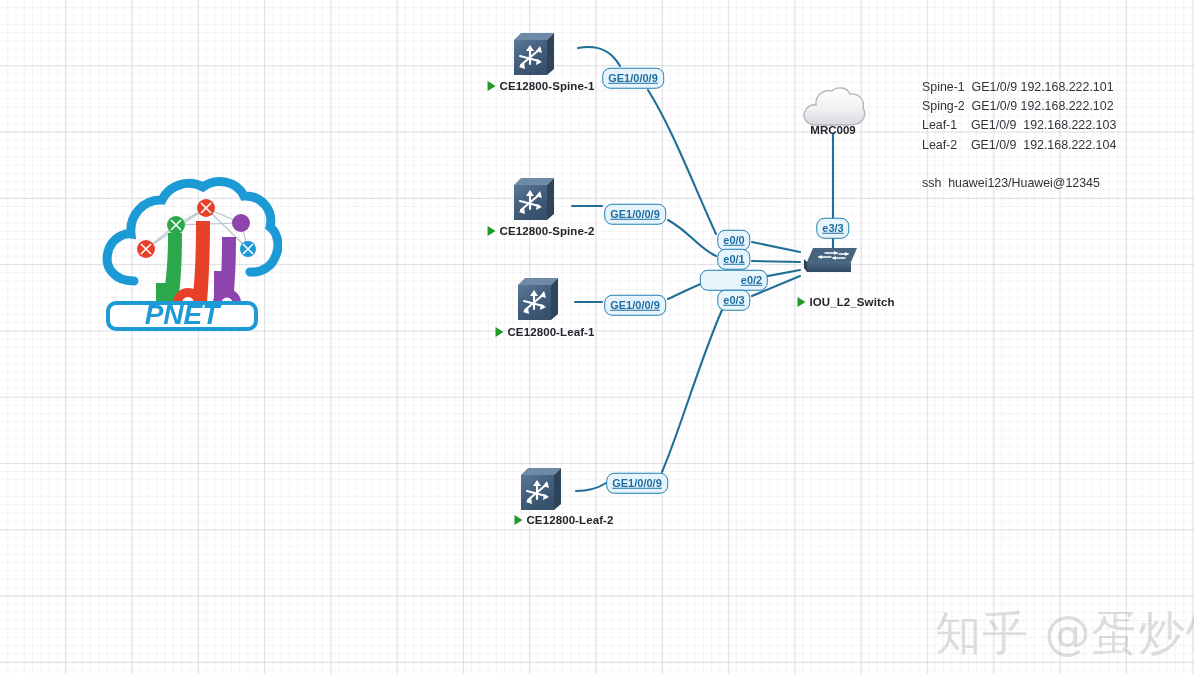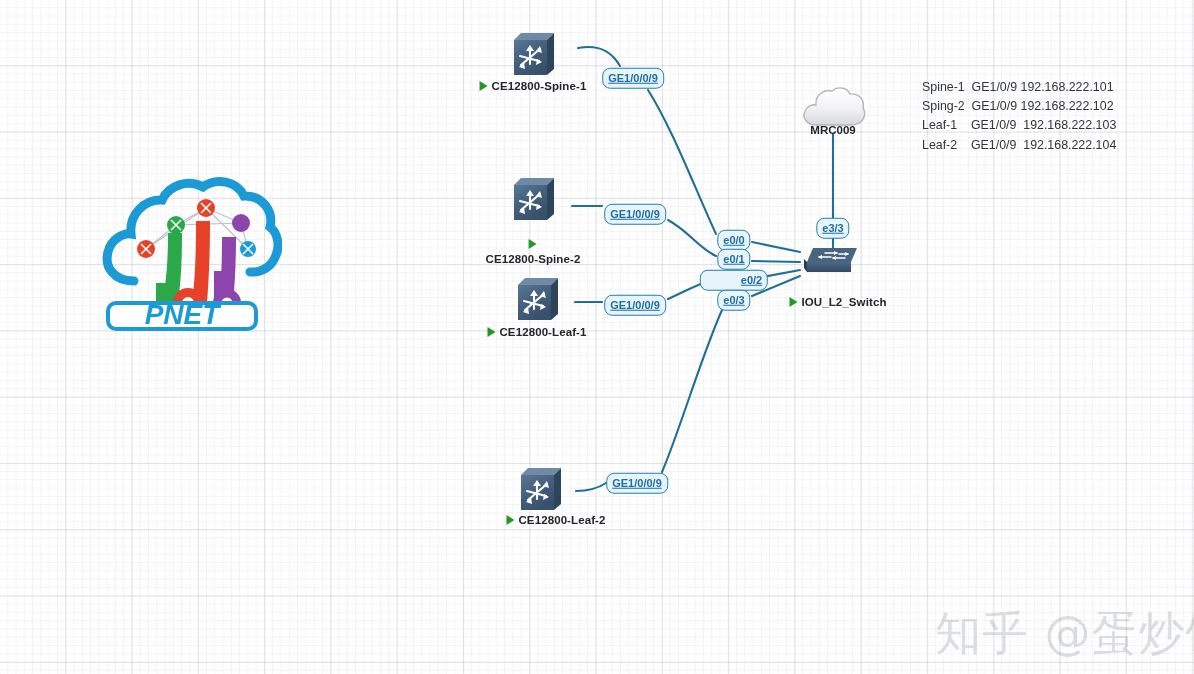--- a/index.html
+++ b/index.html
@@ -59,20 +59,21 @@
     position: absolute;
     transform: translate(-50%, 0);
     white-space: nowrap;
     font-size: 11.5px;
     font-weight: bold;
     color: #23252b;
     letter-spacing: 0.1px;
     display: flex;
     align-items: center;
     gap: 4px;
+    margin-left: 8px;
   }
   .run-tri {
     width: 0; height: 0;
     border-left: 8px solid #1f9a27;
     border-top: 5.5px solid transparent;
     border-bottom: 5.5px solid transparent;
     flex: 0 0 auto;
   }
   .cloud-label {
     position: absolute;
@@ -268,21 +269,21 @@
       <line x1="24" y1="36" x2="24" y2="20"></line>
       <line x1="14" y1="28" x2="33" y2="33"></line>
     </g>
     <g fill="#ffffff">
       <polygon points="34,18 36,25 30,23"></polygon>
       <polygon points="24,17 28,23 20,23"></polygon>
       <polygon points="36,34 30,37 31,31"></polygon>
       <polygon points="13,39 18,34 19,41"></polygon>
     </g>
   </svg></div>
-        <div class="node-label" style="left: 533px; top: 239px; flex-direction: column;">
+        <div class="node-label" style="left: 533px; top: 225px;">
           <span class="run-tri"></span>
           <span>CE12800-Spine-2</span>
         </div>
       </div>
       <div class="node">
         <div class="node-icon" style="left: 537px; top: 301px;"><svg width="54" height="52" viewBox="0 0 54 52">
     <defs>
       <linearGradient id="rf" x1="0" y1="0" x2="0.6" y2="1">
         <stop offset="0" stop-color="#5a7795"></stop>
         <stop offset="0.5" stop-color="#44607e"></stop>
@@ -402,17 +403,17 @@
       <div class="iface" style="left: 635px; top: 214px;">GE1/0/0/9</div>
       <div class="iface" style="left: 635px; top: 305px;">GE1/0/0/9</div>
       <div class="iface" style="left: 637px; top: 483px;">GE1/0/0/9</div>
       <div class="iface" style="left: 734px; top: 240px;">e0/0</div>
       <div class="iface" style="left: 734px; top: 259px;">e0/1</div>
       <div class="iface" style="left: 734px; top: 280px; padding-left: 40px;">e0/2</div>
       <div class="iface" style="left: 734px; top: 300px;">e0/3</div>
       <div class="iface" style="left: 833px; top: 228px;">e3/3</div>
     </div>
 
-  <div id="info"><div>Spine-1  GE1/0/9 192.168.222.101</div><div>Sping-2  GE1/0/9 192.168.222.102</div><div>Leaf-1    GE1/0/9  192.168.222.103</div><div>Leaf-2    GE1/0/9  192.168.222.104</div><div class="spacer"></div></div>
+  <div id="info"><div>Spine-1  GE1/0/9 192.168.222.101</div><div>Sping-2  GE1/0/9 192.168.222.102</div><div>Leaf-1    GE1/0/9  192.168.222.103</div><div>Leaf-2    GE1/0/9  192.168.222.104</div><div class="spacer"></div><div>ssh  huawei123/Huawei@12345</div></div>
 
   <div id="watermark">知乎 @蛋炒饭</div>
 
 </div>
 
 </body></html>

